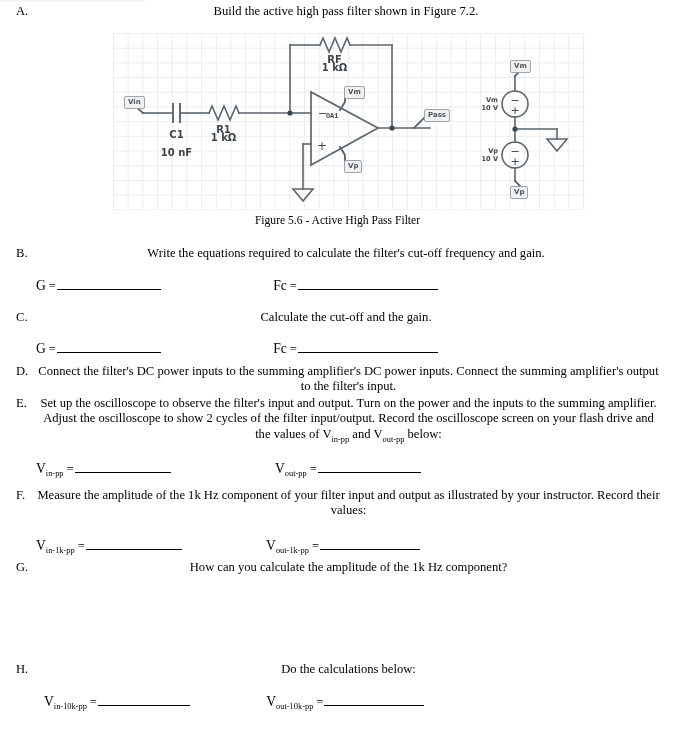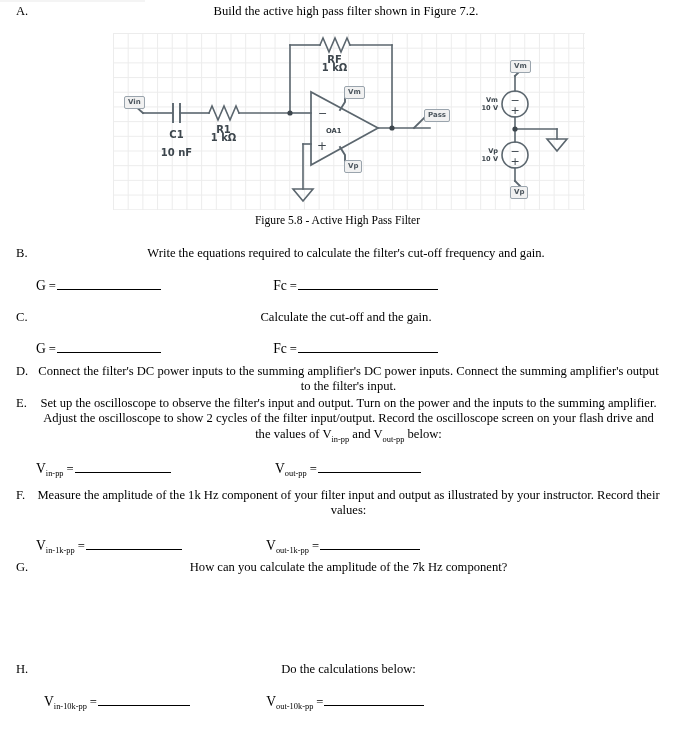--- a/index.html
+++ b/index.html
@@ -254,28 +254,28 @@
 
     <div class="comp-label" style="left:312px; top:56px; width:45px;">RF</div>
     <div class="comp-label" style="left:312px; top:64px; width:45px;">1 kΩ</div>
 
     <div class="comp-label" style="left:201px; top:126px; width:45px;">R1</div>
     <div class="comp-label" style="left:201px; top:134px; width:45px;">1 kΩ</div>
 
     <div class="comp-label" style="left:154px; top:131px; width:45px;">C1</div>
     <div class="comp-label" style="left:154px; top:149px; width:45px;">10 nF</div>
 
-    <div class="opamp-name" style="left:326px; top:127px;">OA1</div>
+    <div class="opamp-name" style="left:326px; top:112px;font-family:Liberation Mono, monospace;">OA1</div>
 
     <div class="src-label" style="left:462px; top:96px; width:36px;">Vm</div>
     <div class="src-label" style="left:462px; top:104px; width:36px;">10 V</div>
     <div class="src-label" style="left:462px; top:147px; width:36px;">Vp</div>
     <div class="src-label" style="left:462px; top:155px; width:36px;">10 V</div>
 
-    <div class="fig-caption">Figure 5.8 - Active High Pass Filter</div>
+    <div class="fig-caption">Figure 5.6 - Active High Pass Filter</div>
   </div>
 
   <div class="item" style="left:16px; top:246px; width:640px;">
     <span class="item-letter">B.</span>
     <span class="item-body">Write the equations required to calculate the filter's cut-off frequency and gain.</span>
   </div>
 
   <div class="blank-row" style="left:36px; top:278px; width:620px;">
     <span class="blank-pair">
       <span class="var">G</span>
@@ -347,21 +347,21 @@
     <span style="display:inline-block; width:78px;"></span>
     <span class="blank-pair">
       <span class="var"><span>V</span><sub>out-1k-pp</sub></span>
       <span class="eq">=</span>
       <span class="rule" style="width:100px;"></span>
     </span>
   </div>
 
   <div class="item" style="left:16px; top:560px; width:645px;">
     <span class="item-letter">G.</span>
-    <span class="item-body">How can you calculate the amplitude of the 7k Hz component?</span>
+    <span class="item-body">How can you calculate the amplitude of the 1k Hz component?</span>
   </div>
 
   <div class="item" style="left:16px; top:662px; width:645px;">
     <span class="item-letter">H.</span>
     <span class="item-body">Do the calculations below:</span>
   </div>
 
   <div class="blank-row" style="left:44px; top:694px; width:620px;">
     <span class="blank-pair">
       <span class="var"><span>V</span><sub>in-10k-pp</sub></span>

